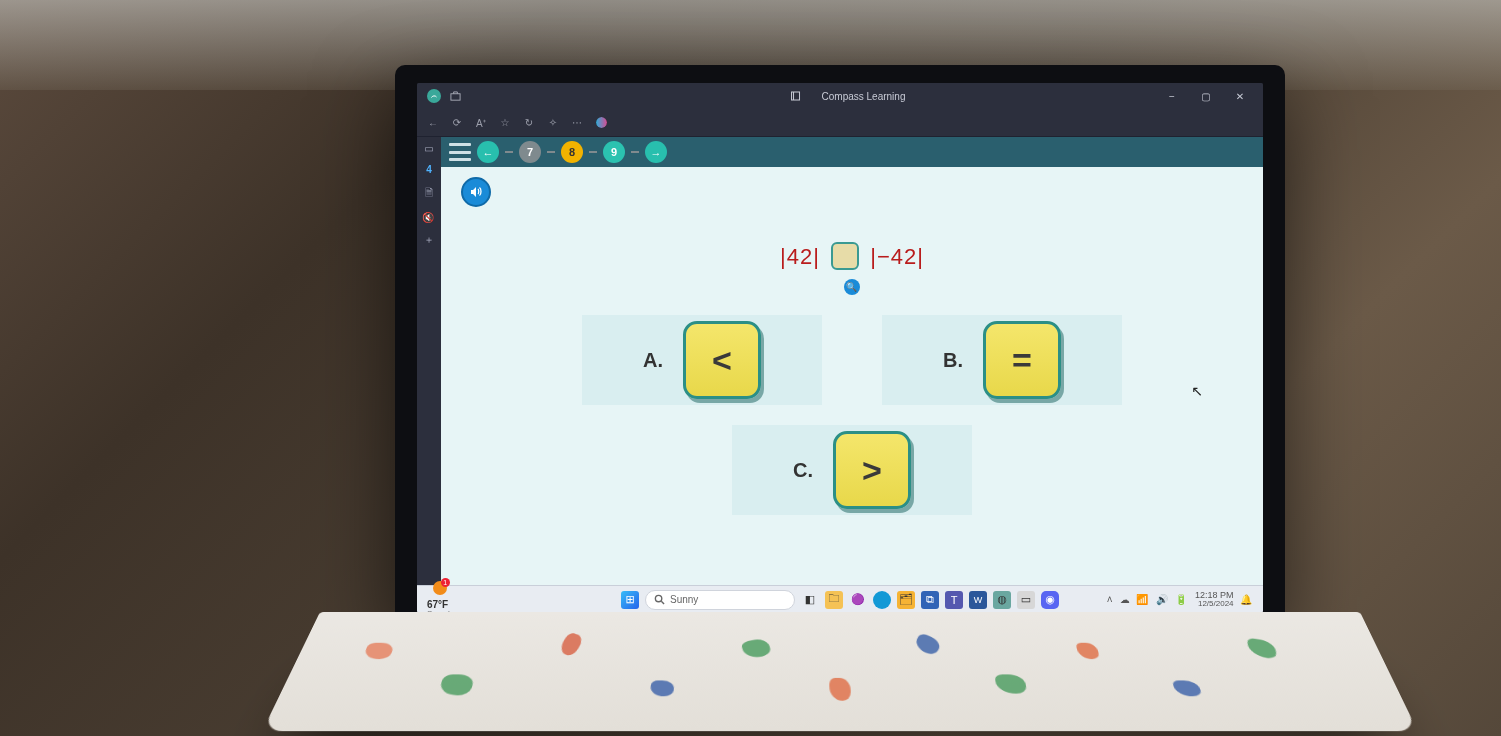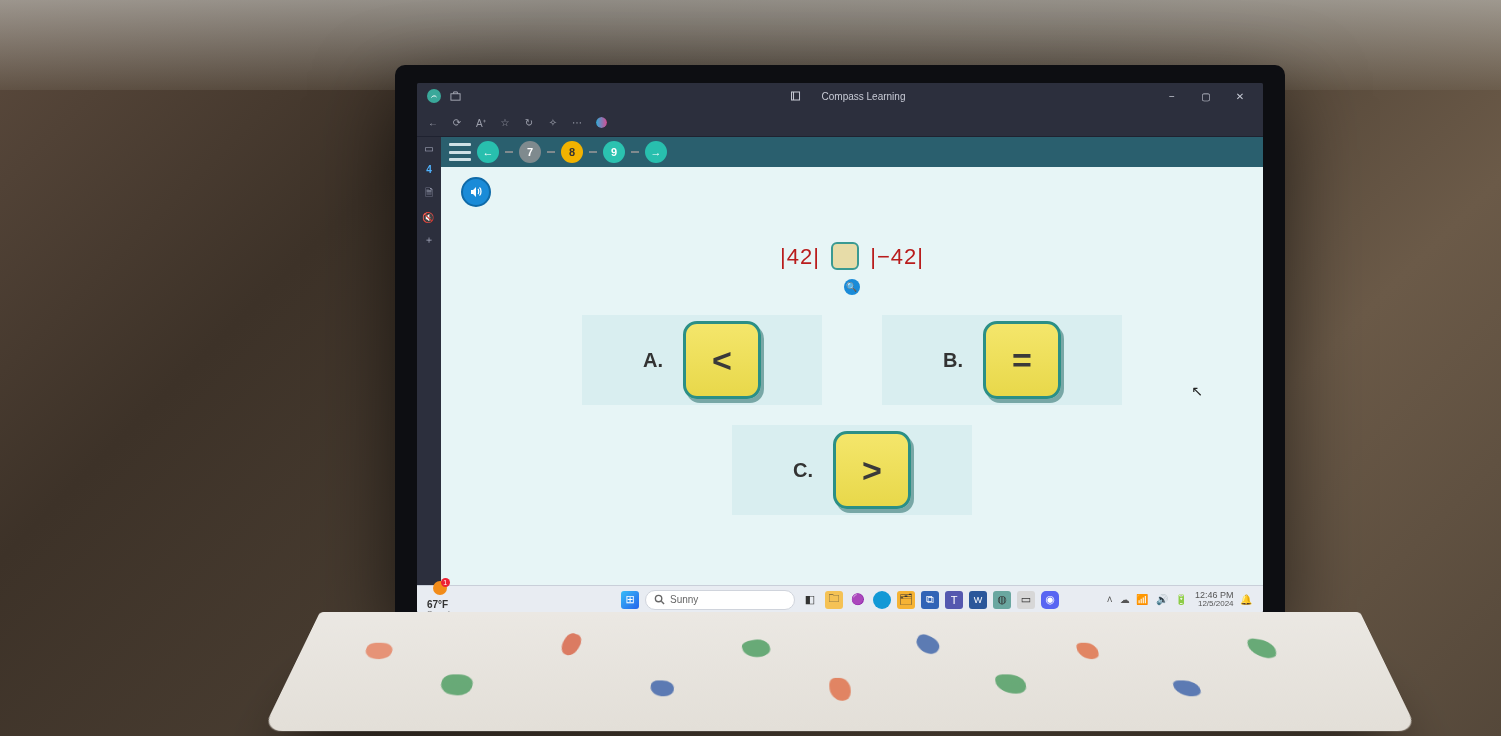--- a/index.html
+++ b/index.html
@@ -313,21 +313,21 @@
         <span class="tb-ico" style="background:#5865f2;color:#fff;border-radius:5px;">◉</span>
       </div>
 
       <div class="tray">
         <span>˄</span>
         <span>☁</span>
         <span>📶</span>
         <span>🔊</span>
         <span>🔋</span>
         <div class="clock">
-          <div class="tm">12:46 PM</div>
+          <div class="tm">12:18 PM</div>
           <div class="dt">12/5/2024</div>
         </div>
         <span>🔔</span>
       </div>
     </div>
 
   </div>
 </div>
 
 <div class="base">

